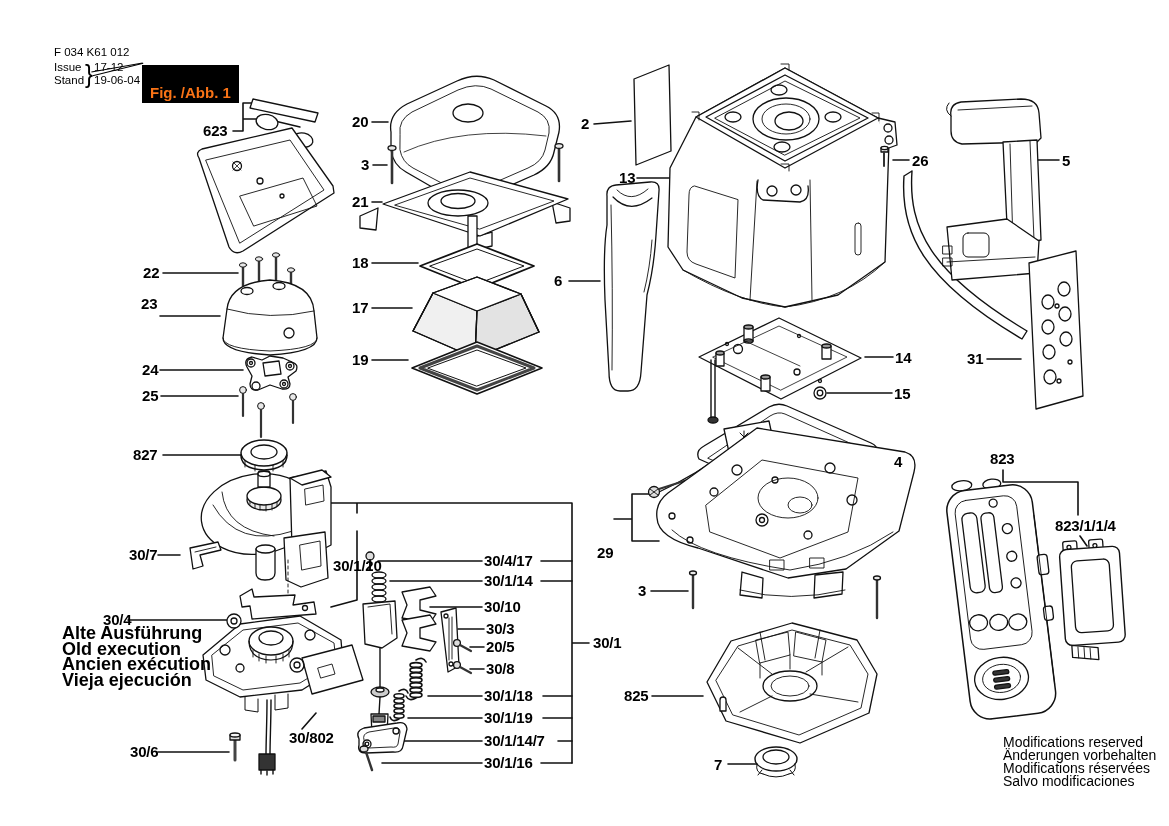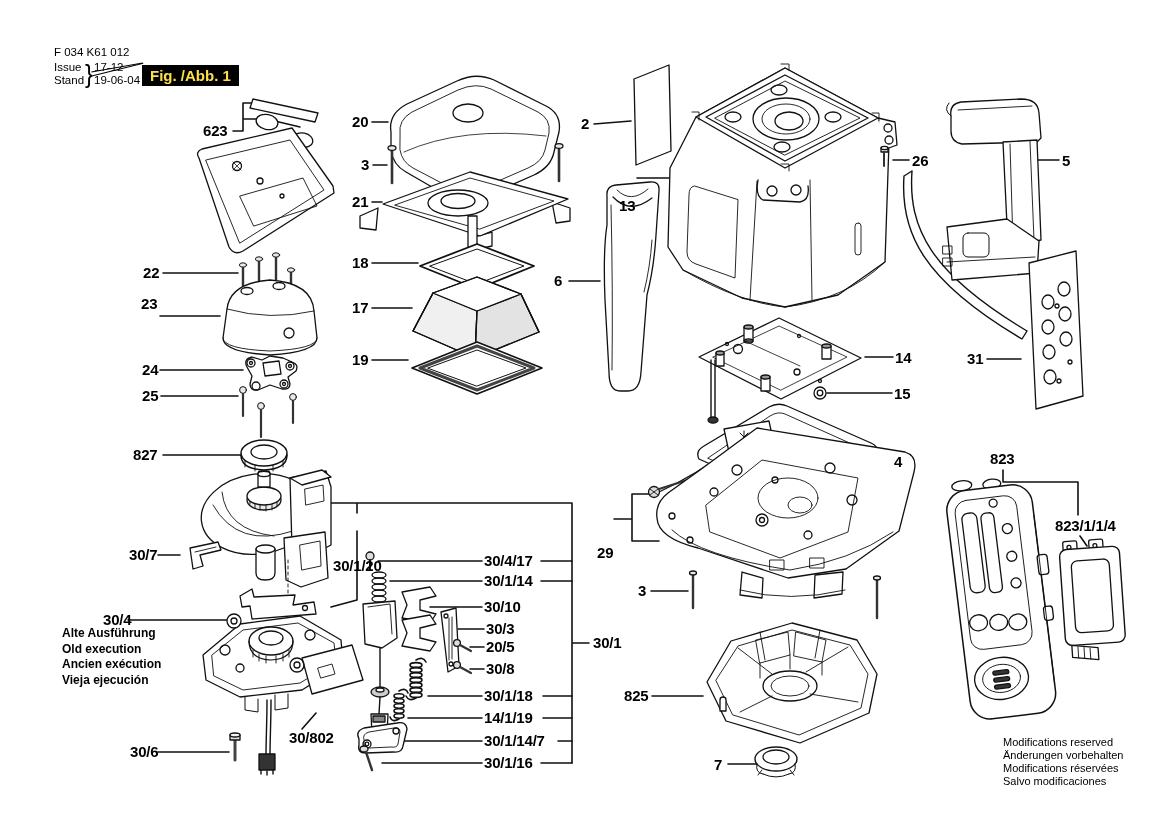--- a/index.html
+++ b/index.html
@@ -20,25 +20,25 @@
   .struck{position:relative;display:inline-block;}
   .struck::before{
     content:"";position:absolute;left:-3px;right:-3px;top:46%;
     border-top:1.7px solid #000;transform:rotate(-10deg);
   }
   .struck::after{
     content:"";position:absolute;left:-2px;right:-4px;top:62%;
     border-top:1.2px solid #000;transform:rotate(-14deg);
   }
   #fig-box{
-    position:absolute;left:142px;top:65px;background:#000;color:#fde047;
-    font-weight:bold;font-size:15px;padding:2px 8px 2px 8px;
+    position:absolute;left:142px;top:65px;background:#000;color:#f97316;
+    font-weight:bold;font-size:15px;padding:19px 8px 2px 8px;
   }
-  #old-exec-note{position:absolute;left:62px;top:626px;font-weight:bold;font-size:12px;line-height:15.5px;}
-  #mods-note{position:absolute;left:1003px;top:736px;font-size:11px;line-height:13px;}
+  #old-exec-note{position:absolute;left:62px;top:626px;font-weight:bold;font-size:18px;line-height:15.5px;}
+  #mods-note{position:absolute;left:1003px;top:736px;font-size:14px;line-height:13px;}
 </style>
 </head>
 <body>
 
 <div id="diagram">
 
 <svg width="1169" height="826" viewBox="0 0 1169 826">
   <g fill="none" stroke="#111" stroke-width="1.3" stroke-linejoin="round" stroke-linecap="round">
 
     <g stroke-width="1.6">
@@ -495,26 +495,26 @@
       <div class="callout" style="left: 103px; top: 612px;">30/4</div>
       <div class="callout" style="left: 130px; top: 744px;">30/6</div>
       <div class="callout" style="left: 289px; top: 730px;">30/802</div>
       <div class="callout" style="left: 484px; top: 553px;">30/4/17</div>
       <div class="callout" style="left: 484px; top: 573px;">30/1/14</div>
       <div class="callout" style="left: 484px; top: 599px;">30/10</div>
       <div class="callout" style="left: 486px; top: 621px;">30/3</div>
       <div class="callout" style="left: 486px; top: 639px;">20/5</div>
       <div class="callout" style="left: 486px; top: 661px;">30/8</div>
       <div class="callout" style="left: 484px; top: 688px;">30/1/18</div>
-      <div class="callout" style="left: 484px; top: 710px;">14/1/19</div>
+      <div class="callout" style="left: 484px; top: 710px;">30/1/19</div>
       <div class="callout" style="left: 484px; top: 733px;">30/1/14/7</div>
       <div class="callout" style="left: 484px; top: 755px;">30/1/16</div>
       <div class="callout" style="left: 593px; top: 635px;">30/1</div>
       <div class="callout" style="left: 581px; top: 116px;">2</div>
-      <div class="callout" style="left: 619px; top: 170px; margin-top: 28px;">13</div>
+      <div class="callout" style="left: 619px; top: 170px;">13</div>
       <div class="callout" style="left: 554px; top: 273px;">6</div>
       <div class="callout" style="left: 912px; top: 153px; text-align: center;">26</div>
       <div class="callout" style="left: 1062px; top: 153px;">5</div>
       <div class="callout" style="left: 967px; top: 351px;">31</div>
       <div class="callout" style="left: 895px; top: 350px;">14</div>
       <div class="callout" style="left: 894px; top: 386px;">15</div>
       <div class="callout" style="left: 894px; top: 454px;">4</div>
       <div class="callout" style="left: 597px; top: 509px; margin-top: 36px;">29</div>
       <div class="callout" style="left: 638px; top: 583px;">3</div>
       <div class="callout" style="left: 624px; top: 688px;">825</div>

